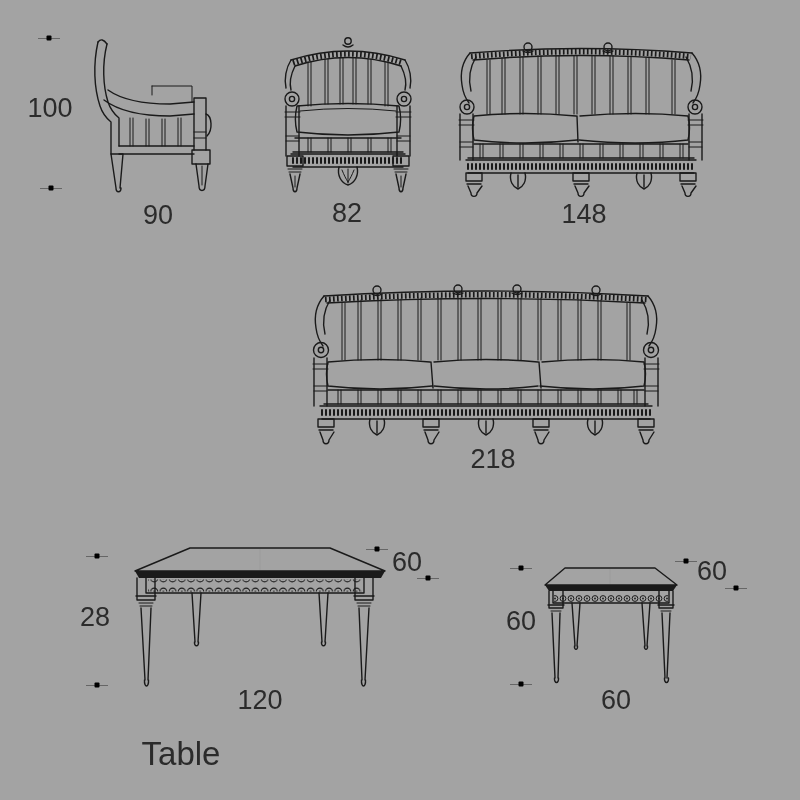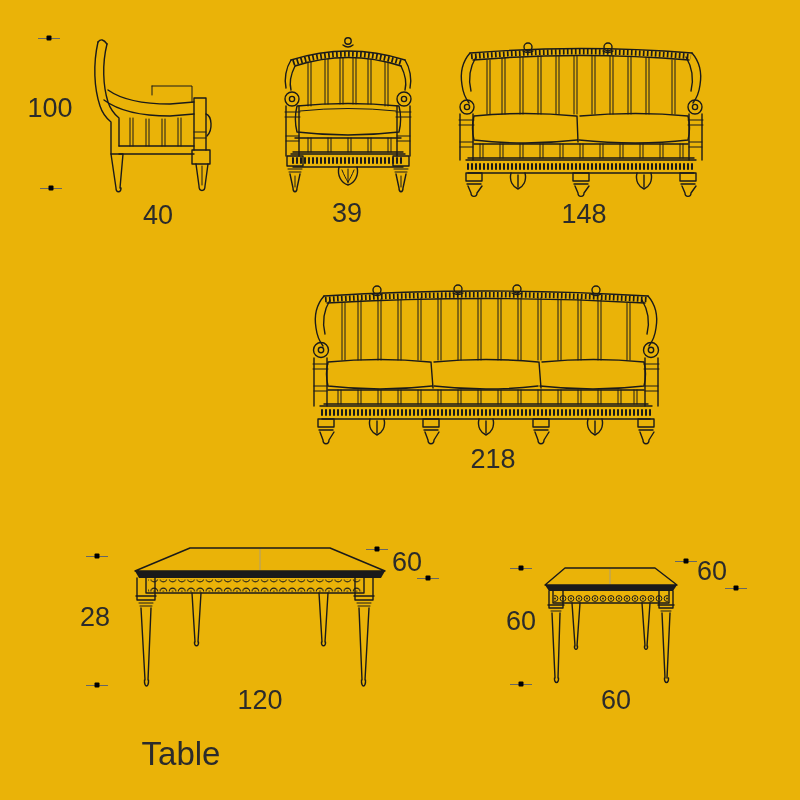--- a/index.html
+++ b/index.html
@@ -1,16 +1,16 @@
 <!DOCTYPE html>
 <html><head>
 <meta charset="utf-8">
 <style>
   html,body{margin:0;padding:0;background:#fff;}
-  #canvas{position:relative;width:800px;height:800px;background:#eab308;overflow:hidden;
+  #canvas{position:relative;width:800px;height:800px;background:#a3a3a3;overflow:hidden;
           font-family:"Liberation Sans",sans-serif;color:#262626;}
   .piece{position:absolute;}
   .piece svg{display:block;}
   .dim{position:absolute;transform:translateX(-50%);font-size:27px;line-height:1;
        color:#2b2b2b;white-space:nowrap;font-weight:400;}
   .fname{position:absolute;transform:translateX(-50%);font-size:33px;line-height:1;
        color:#2b2b2b;white-space:nowrap;font-weight:400;}
   .marker{position:absolute;width:22px;height:0;border-top:1.5px solid #666;}
   .marker::after{content:'';position:absolute;left:50%;top:-1px;transform:translate(-50%,-50%);
        width:5px;height:5px;background:#000;border-radius:1px;}
@@ -205,22 +205,22 @@
   <div class="marker" style="left:86px;top:556px;"></div>
   <div class="marker" style="left:86px;top:685px;"></div>
   <div class="marker" style="left:366px;top:549px;"></div>
   <div class="marker" style="left:417px;top:578px;"></div>
   <div class="marker" style="left:510px;top:568px;"></div>
   <div class="marker" style="left:510px;top:684px;"></div>
   <div class="marker" style="left:675px;top:561px;"></div>
   <div class="marker" style="left:725px;top:588px;"></div>
 
   <div class="dim" style="left:50px;top:95px;">100</div>
-  <div class="dim" style="left:158px;top:202px;">40</div>
-  <div class="dim" style="left:347px;top:200px;">39</div>
+  <div class="dim" style="left:158px;top:202px;">90</div>
+  <div class="dim" style="left:347px;top:200px;">82</div>
   <div class="dim" style="left:584px;top:201px;">148</div>
   <div class="dim" style="left:493px;top:446px;text-align:center;">218</div>
   <div class="dim" style="left:95px;top:604px;">28</div>
   <div class="dim" style="left:407px;top:549px;">60</div>
   <div class="dim" style="left:260px;top:687px;">120</div>
   <div class="dim" style="left:521px;top:608px;">60</div>
   <div class="dim" style="left:712px;top:558px;">60</div>
   <div class="dim" style="left:616px;top:687px;">60</div>
 
   <div class="fname" style="left:181px;top:737px;">Table</div>

